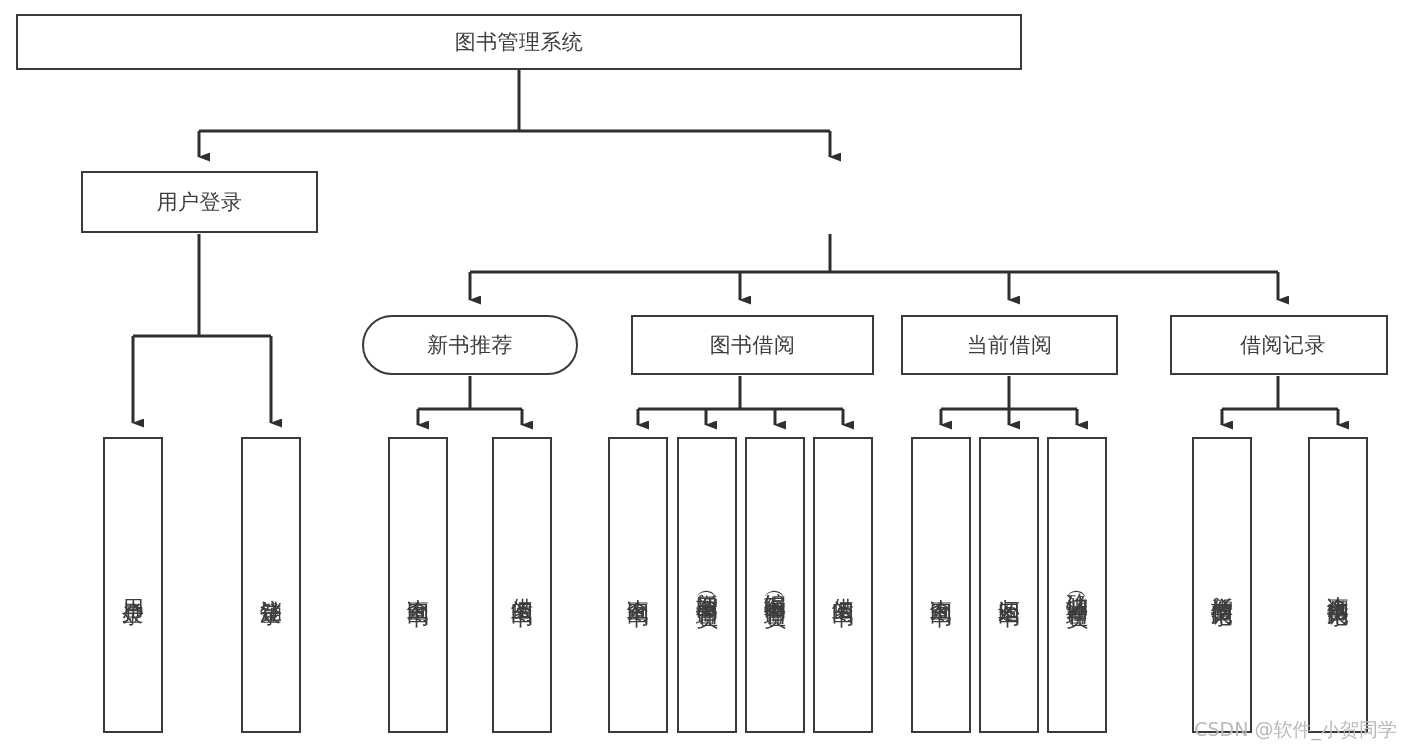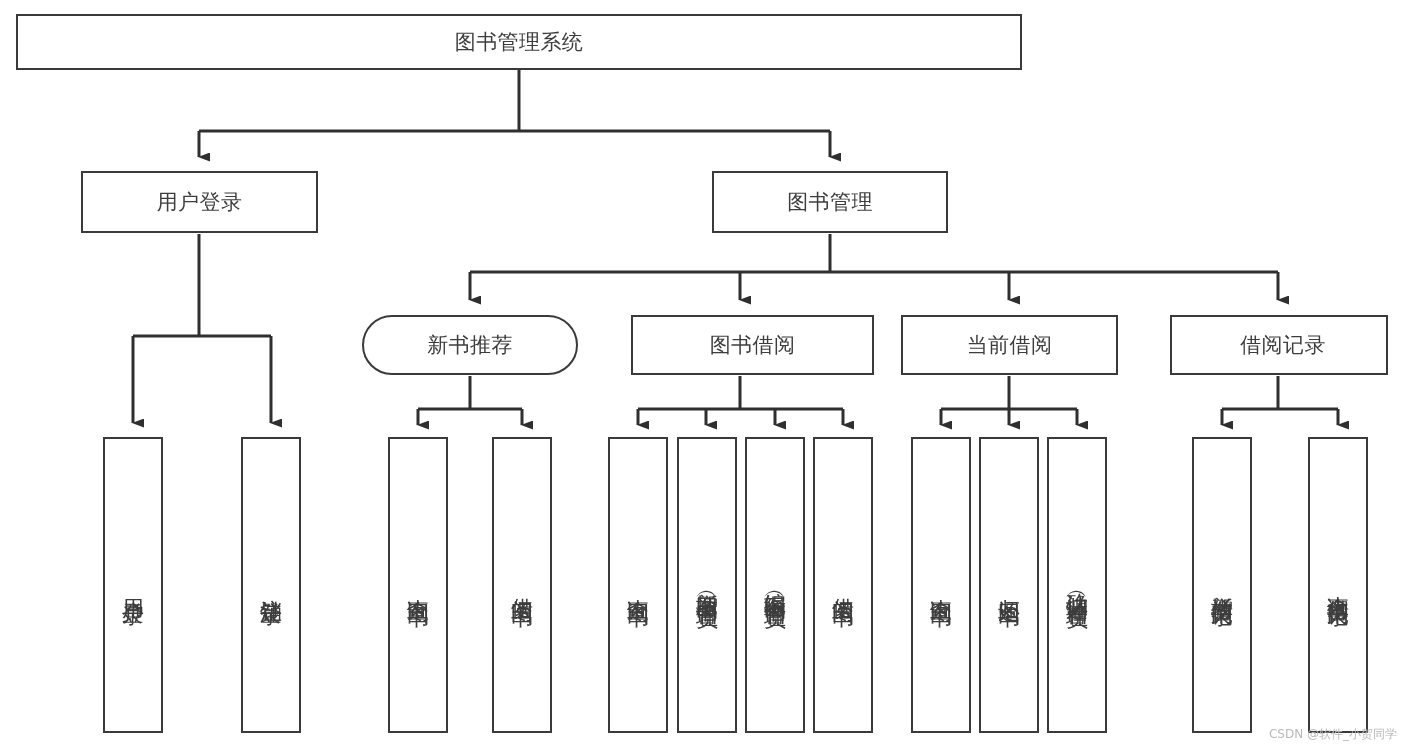--- a/index.html
+++ b/index.html
@@ -71,21 +71,21 @@
   .node.v.mid .node-label {
     margin-top: 72px;
   }
   .node.v.upper .node-label {
     margin-top: 6px;
   }
   .watermark {
     position: absolute;
     right: 8px;
     bottom: 4px;
-    font-size: 12px;
+    font-size: 19px;
     color: #b9b9b9;
     white-space: nowrap;
     z-index: 5;
   }
 </style>
 </head>
 <body>
 
 <div id="canvas">
 
@@ -140,23 +140,20 @@
   </svg>
 
   <div class="node h root" style="left:16px; top:14px; width:1006px; height:56px;">
     <span class="node-label">图书管理系统</span>
   </div>
 
   <div class="node h" style="left:81px; top:171px; width:237px; height:62px;">
     <span class="node-label">用户登录</span>
   </div>
 
-  <div class="node h" style="left:712px; top:171px; width:236px; height:62px;">
-    <span class="node-label">图书管理</span>
-  </div>
 
   <div class="node h" style="left:362px; top:315px; width:216px; height:60px;border-radius:30px;">
     <span class="node-label">新书推荐</span>
   </div>
 
   <div class="node h" style="left:631px; top:315px; width:243px; height:60px;">
     <span class="node-label">图书借阅</span>
   </div>
 
   <div class="node h" style="left:901px; top:315px; width:217px; height:60px;">

